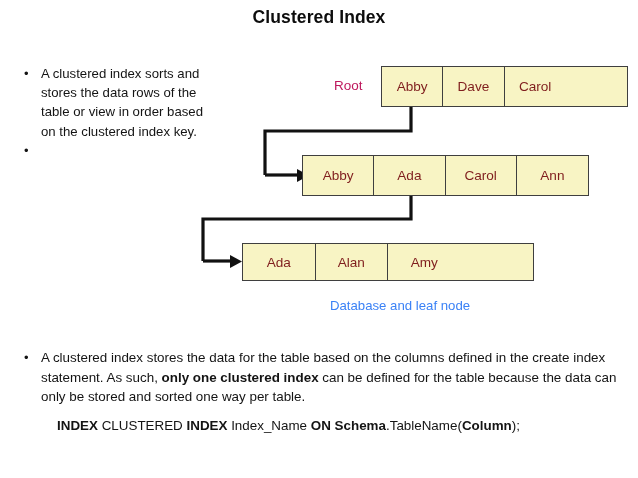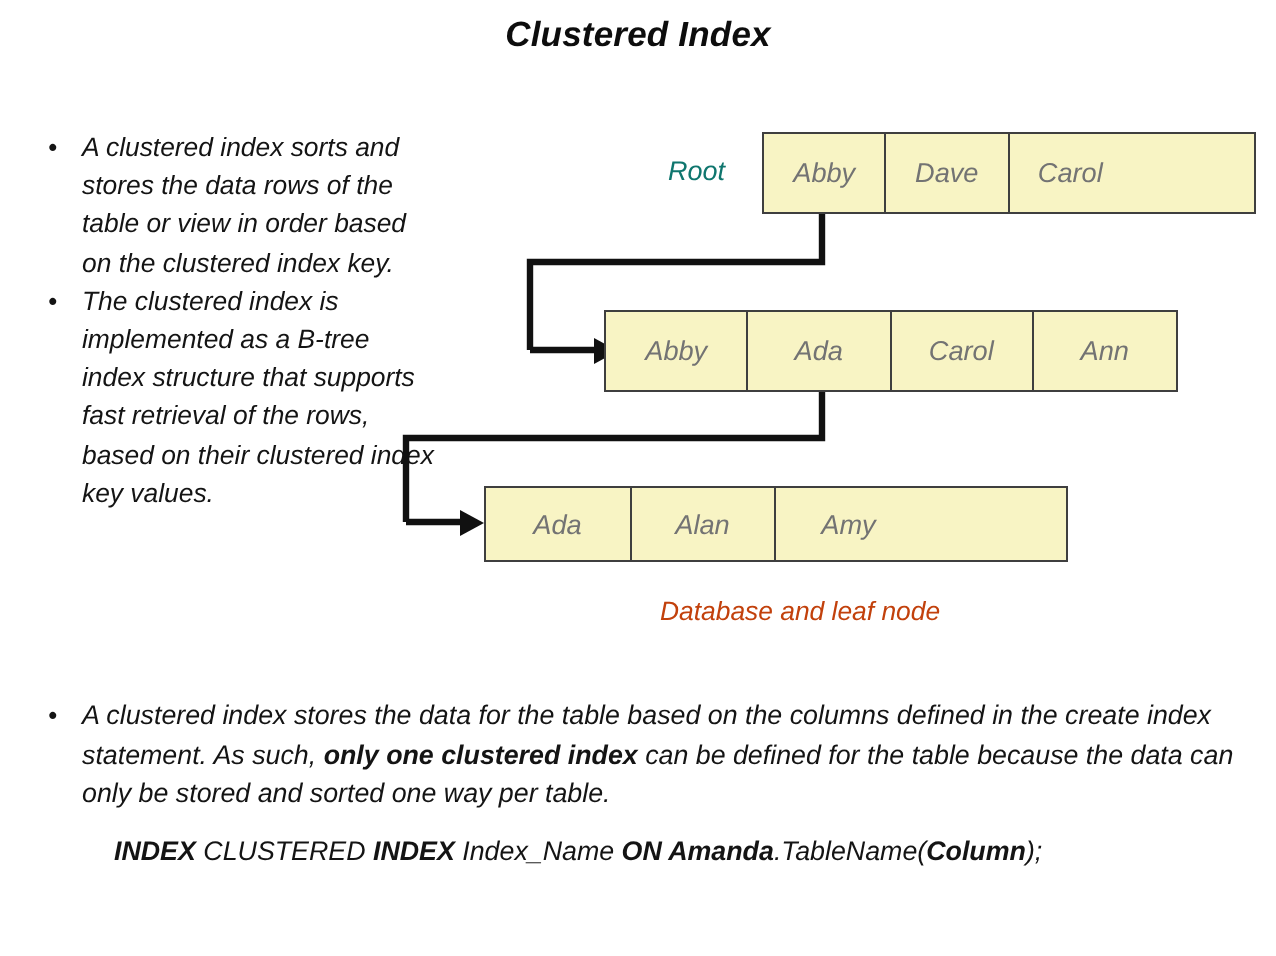--- a/index.html
+++ b/index.html
@@ -12,21 +12,20 @@
     background: #ffffff;
     font-family: "Liberation Sans", sans-serif;
     color: #000000;
     overflow: hidden;
     position: relative;
   }
   #slide {
     position: relative;
     width: 638px;
     height: 404px;
-    font-style: italic;
   }
 
   
   .slide-title {
     position: absolute;
     left: 0;
     top: 7px;
     width: 638px;
     text-align: center;
     font-size: 17.5px;
@@ -73,21 +72,21 @@
     display: flex;
     border: 1.6px solid #3f3f3f;
     background: #f8f4c4;
     box-sizing: border-box;
   }
   .node-cell {
     display: flex;
     align-items: center;
     justify-content: center;
     font-size: 13.6px;
-    color: #737373;
+    color: #7f1d1d;
     border-right: 1.6px solid #3f3f3f;
     box-sizing: border-box;
     height: 100%;
   }
   .node-cell:last-child { border-right: none; }
 
   
   #row-root {
     left: 381px;
     top: 66px;
@@ -112,28 +111,28 @@
     width: 292px;
     height: 38px;
   }
   #row-leaf .node-cell { width: 25%; }
 
   .root-label {
     position: absolute;
     left: 334px;
     top: 78px;
     font-size: 13.5px;
-    color: #0f766e;
+    color: #be185d;
   }
   .leaf-caption {
     position: absolute;
     left: 330px;
     top: 298px;
     font-size: 13.2px;
-    color: #c2410c;
+    color: #3b82f6;
   }
 
   
   .connectors {
     position: absolute;
     left: 0;
     top: 0;
     width: 638px;
     height: 340px;
   }
@@ -178,21 +177,20 @@
 
   <div class="slide-title">Clustered Index</div>
 
   <div class="left-bullets">
     <div class="bullet-row">
       <span class="dot">•</span>
       <span>A clustered index sorts and stores the data rows of the table or view in order based on the clustered index key.</span>
     </div>
     <div class="bullet-row">
       <span class="dot">•</span>
-      <span>The clustered index is implemented as a B-tree index structure that supports fast retrieval of the rows, based on their clustered index key values.</span>
     </div>
   </div>
 
   <div class="diagram">
 
     <svg class="connectors" viewBox="0 0 638 340" width="638" height="340">
 
       <path d="M 411 107 L 411 131 L 265 131 L 265 175" fill="none" stroke="#111111" stroke-width="3.2"></path>
       <path d="M 265 175 L 297 175" fill="none" stroke="#111111" stroke-width="3.2"></path>
       <polygon points="297,169 309,175.5 297,182" fill="#111111"></polygon>
@@ -224,16 +222,16 @@
     </div>
 
     <div class="leaf-caption">Database and leaf node</div>
   </div>
 
   <div class="bottom-bullet">
     <span class="dot">•</span><span>A clustered index stores the data for the table based on the columns defined in the create index statement.  As such, </span><b>only one clustered index</b><span> can be defined for the table because the data can only be stored and sorted one way per table.</span>
   </div>
 
   <div class="syntax-block">
-    <div class="line2"><b>INDEX</b><span> CLUSTERED </span><b>INDEX</b><span> Index_Name </span><b>ON Amanda</b><span>.TableName(</span><b>Column</b><span>);</span></div>
+    <div class="line2"><b>INDEX</b><span> CLUSTERED </span><b>INDEX</b><span> Index_Name </span><b>ON Schema</b><span>.TableName(</span><b>Column</b><span>);</span></div>
   </div>
 
 </div>
 
 </body></html>

